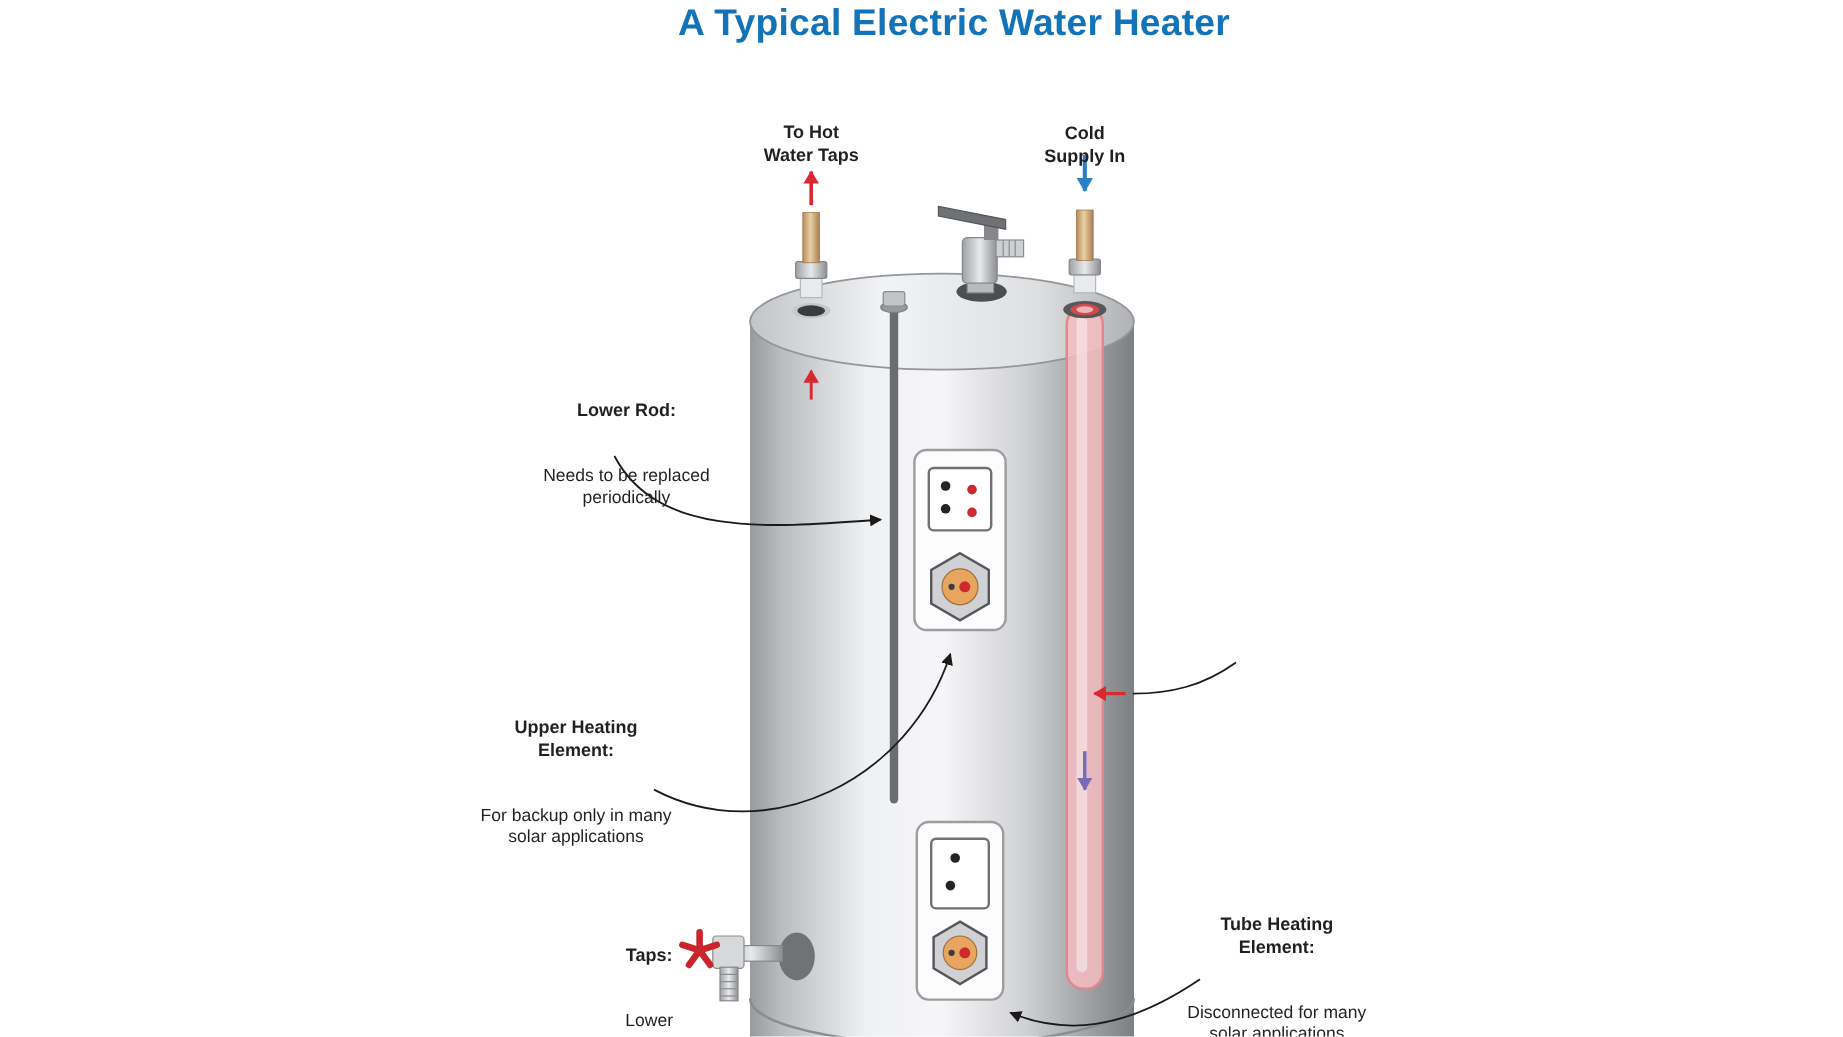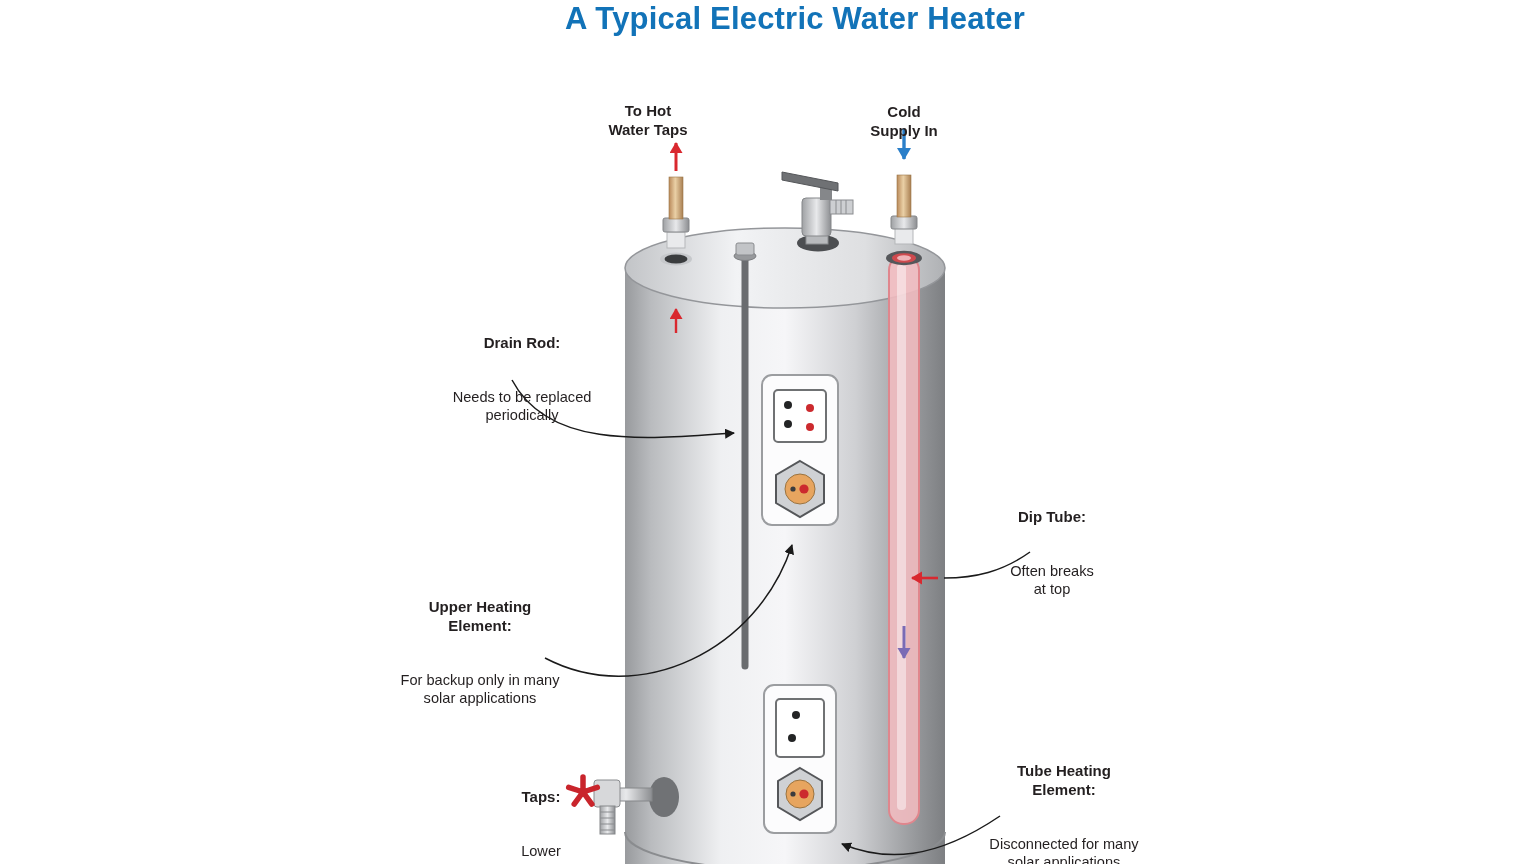--- a/index.html
+++ b/index.html
@@ -10,21 +10,21 @@
   .title {
     position:absolute; top:1px; left:795px; transform:translateX(-50%);
     font-size:31px; font-weight:bold; color:#1273b8; white-space:nowrap; letter-spacing:.2px;
   }
   .callout {
     position:absolute; transform:translateX(-50%); text-align:center;
     color:#231f20; font-size:15px; line-height:1.26; white-space:pre-line;
   }
   .callout .t { font-weight:bold; }
   .callout .d { font-weight:normal; font-size:14.6px;margin-top:16px; }
-  .c-hot   { left:648px;  top:83px;  }
+  .c-hot   { left:676px;  top:83px;  }
   .c-tp    { left:810px;  top:126px; }
   .c-cold  { left:904px;  top:84px;  }
   .c-anode { left:522px;  top:315px; }
   .c-upper { left:480px;  top:579px; }
   .c-dip   { left:1052px; top:489px; }
   .c-lower { left:1064px; top:743px; }
   .c-drain { left:541px;  top:769px; }
 </style>
 </head>
 <body>
@@ -181,37 +181,32 @@
 Water Taps</div>
   </div>
 
 
   <div class="callout c-cold">
     <div class="t">Cold
 Supply In</div>
   </div>
 
   <div class="callout c-anode">
-    <div class="t">Drain Rod:</div>
+    <div class="t">Lower Rod:</div>
     <div class="d">Needs to be replaced
 periodically</div>
   </div>
 
   <div class="callout c-upper">
     <div class="t">Upper Heating
 Element:</div>
     <div class="d">For backup only in many
 solar applications</div>
   </div>
 
-  <div class="callout c-dip">
-    <div class="t">Dip Tube:</div>
-    <div class="d">Often breaks
-at top</div>
-  </div>
 
   <div class="callout c-lower">
     <div class="t">Tube Heating
 Element:</div>
     <div class="d">Disconnected for many
 solar applications</div>
   </div>
 
   <div class="callout c-drain">
     <div class="t">Taps:</div>

